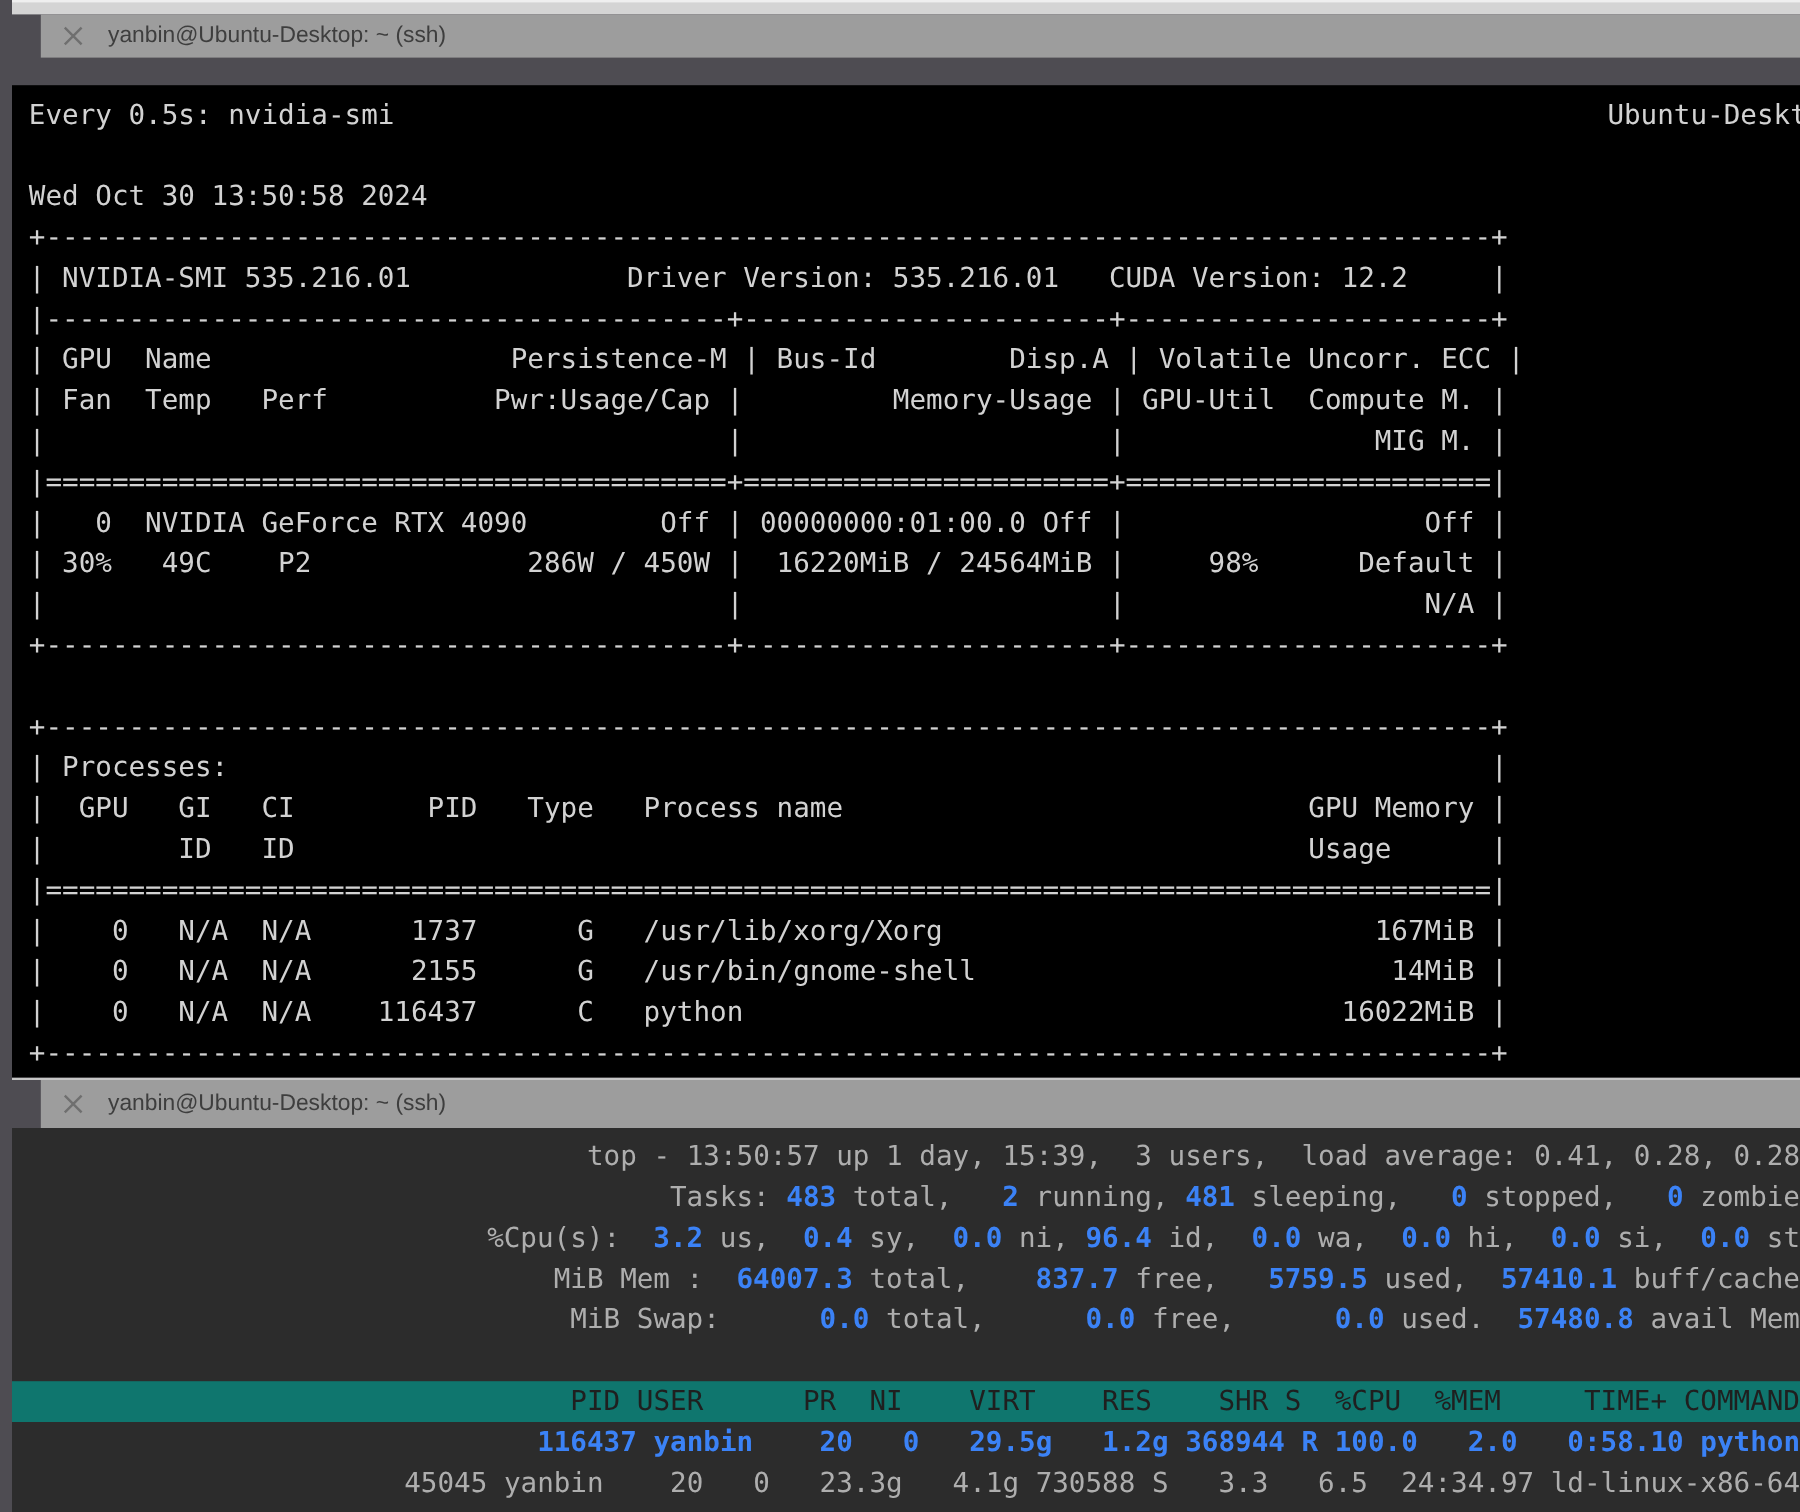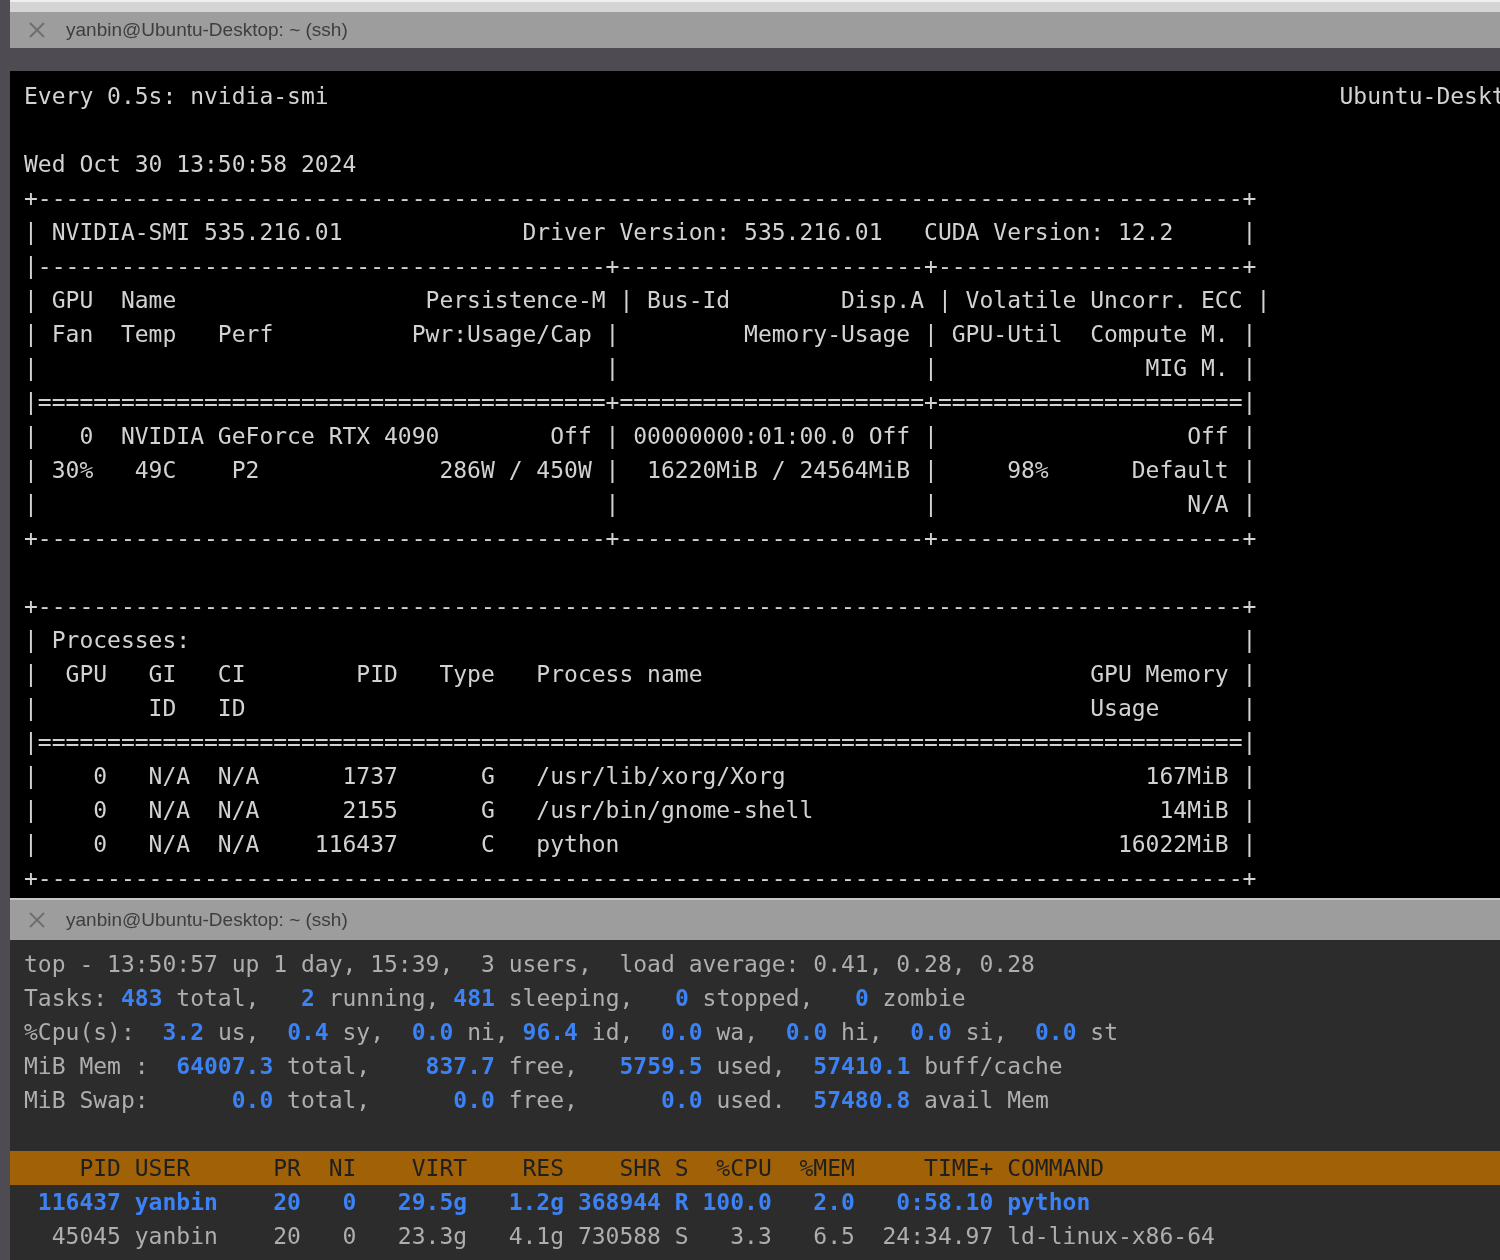--- a/index.html
+++ b/index.html
@@ -16,21 +16,21 @@
   .win2 { top:898px; height:362px; }
 
   .edge1 { height:12px; background:#d4d4d4; border-top:2px solid #efefef; }
   .edge2 { height:2px; background:#c6c6c6; }
 
   .titlebar {
     background:#9d9d9d;
     display:flex; align-items:center;
     padding-left:16px; gap:18px;
     font-family:"Liberation Sans", sans-serif;
-    font-size:19px; color:#3e3e3e;
+    font-size:19px; color:#3e3e3e;margin-left:24px;
   }
   .win1 .titlebar { height:36px; }
   .win2 .titlebar { height:40px; }
   .closebtn { width:22px; height:22px; display:flex; align-items:center; justify-content:center; cursor:default; }
 
   .term {
     white-space:pre;
     font-size:23px;
     line-height:34px;
     overflow:hidden;
@@ -39,25 +39,26 @@
     height:850px;
     background:#000000;
     color:#d2d2d2;
     padding:8px 0 0 14px;
   }
   .term2 {
     height:320px;
     background:#2c2c2c;
     color:#aeaeae;
     padding:7px 0 0 14px;
+    text-align:right;
   }
   .line { height:34px; white-space:pre; }
   .b { font-weight:bold; color:#3b82f6; }
   .reverse {
-    background:#a16207; color:#1f1f1f;
+    background:#0f766e; color:#1f1f1f;
     margin-left:-14px; padding-left:14px;
   }
 </style>
 </head>
 <body>
 
 <div class="window win1">
   <div class="edge1"></div>
   <div class="titlebar">
     <span class="closebtn">

